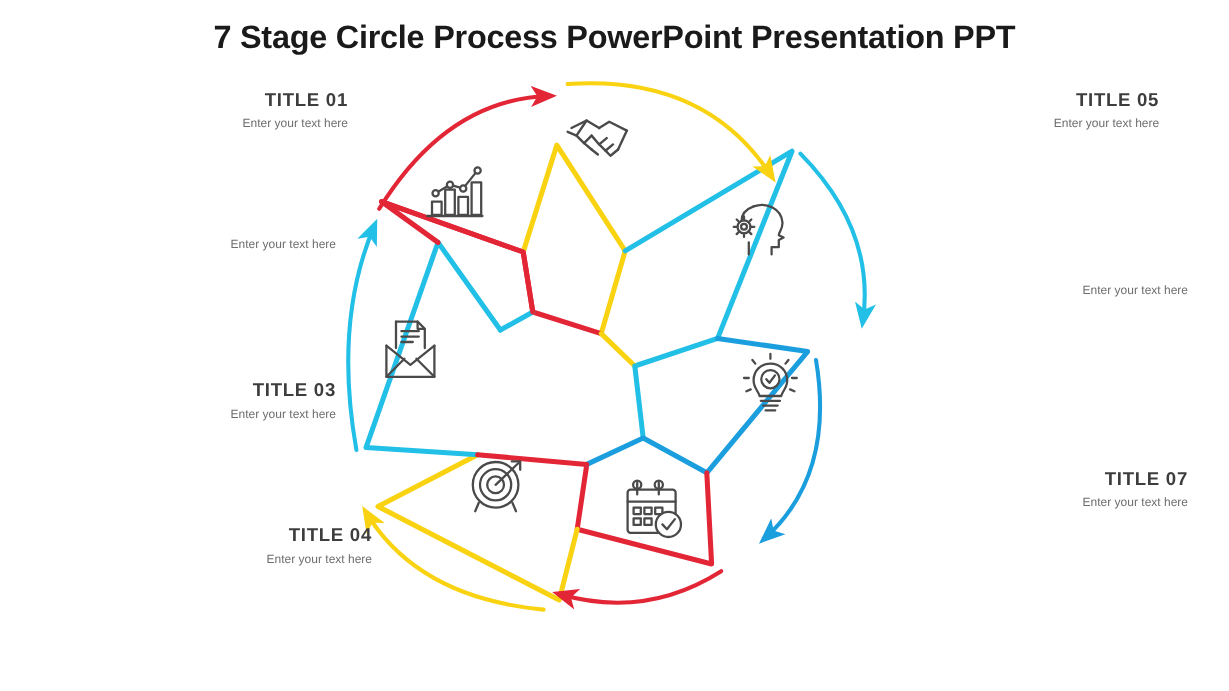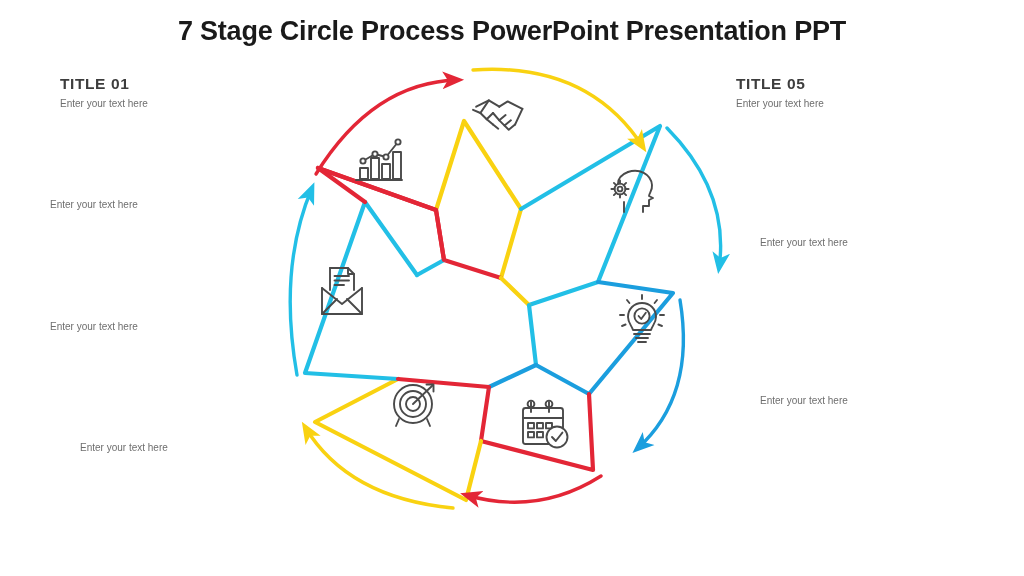--- a/index.html
+++ b/index.html
@@ -31,22 +31,22 @@
     font-size: 27px;
     font-weight: bold;
     color: #1a1a1a;
     letter-spacing: -0.2px;
     font-family: "Liberation Sans", sans-serif;
   }
   .label-block {
     position: absolute;
     width: 230px;
   }
-  .label-block.left { }
-  .label-block.right { text-align: left; }
+  .label-block.left { text-align: right; }
+  .label-block.right { text-align: right; }
   .label-title {
     font-size: 15.5px;
     font-weight: bold;
     color: #3d3d3d;
     letter-spacing: 0.6px;
     line-height: 1.25;
     font-family: "Liberation Sans", sans-serif;
   }
   .label-sub {
     font-size: 10px;
@@ -223,33 +223,36 @@
   <div class="label-block left" style="left:60px; top:74px;">
     <div class="label-title">TITLE  01</div>
     <div class="label-sub">Enter your text here</div>
   </div>
 
   <div class="label-block left" style="left:50px; top:194px;">
     <div class="label-sub">Enter your text here</div>
   </div>
 
   <div class="label-block left" style="left:50px; top:316px;">
+    <div class="label-title">TITLE  03</div>
     <div class="label-sub">Enter your text here</div>
   </div>
 
   <div class="label-block left" style="left:80px; top:437px;">
+    <div class="label-title">TITLE  04</div>
     <div class="label-sub">Enter your text here</div>
   </div>
 
   <div class="label-block right" style="left:736px; top:74px;">
     <div class="label-title">TITLE  05</div>
     <div class="label-sub">Enter your text here</div>
   </div>
 
   <div class="label-block right" style="left:760px; top:232px;">
     <div class="label-sub">Enter your text here</div>
   </div>
 
   <div class="label-block right" style="left:760px; top:390px;">
+    <div class="label-title">TITLE  07</div>
     <div class="label-sub">Enter your text here</div>
   </div>
 
 </div>
 
 </body></html>

